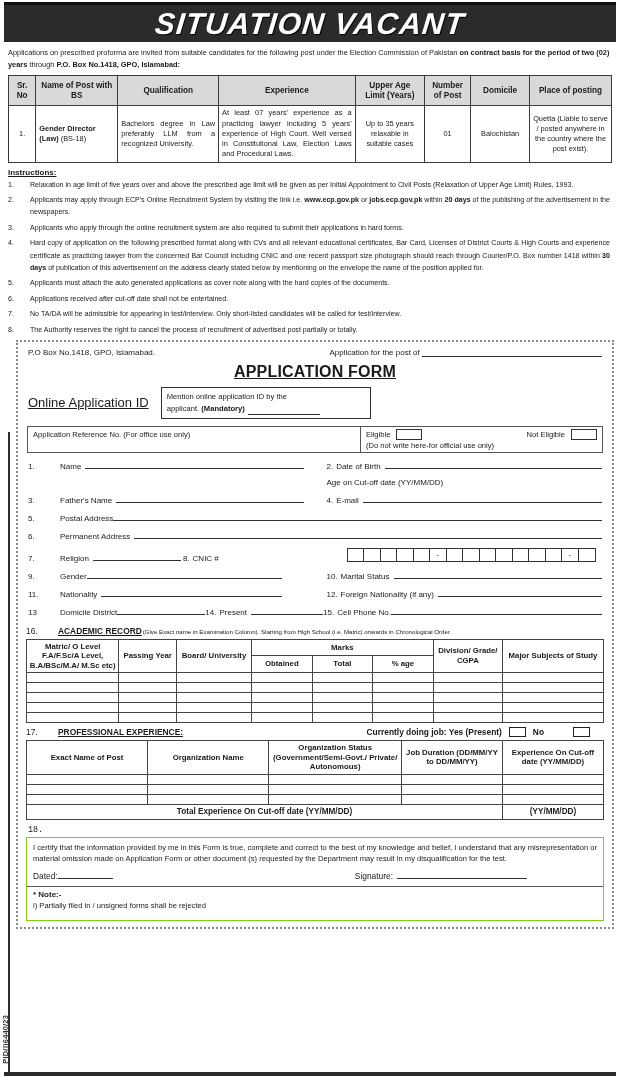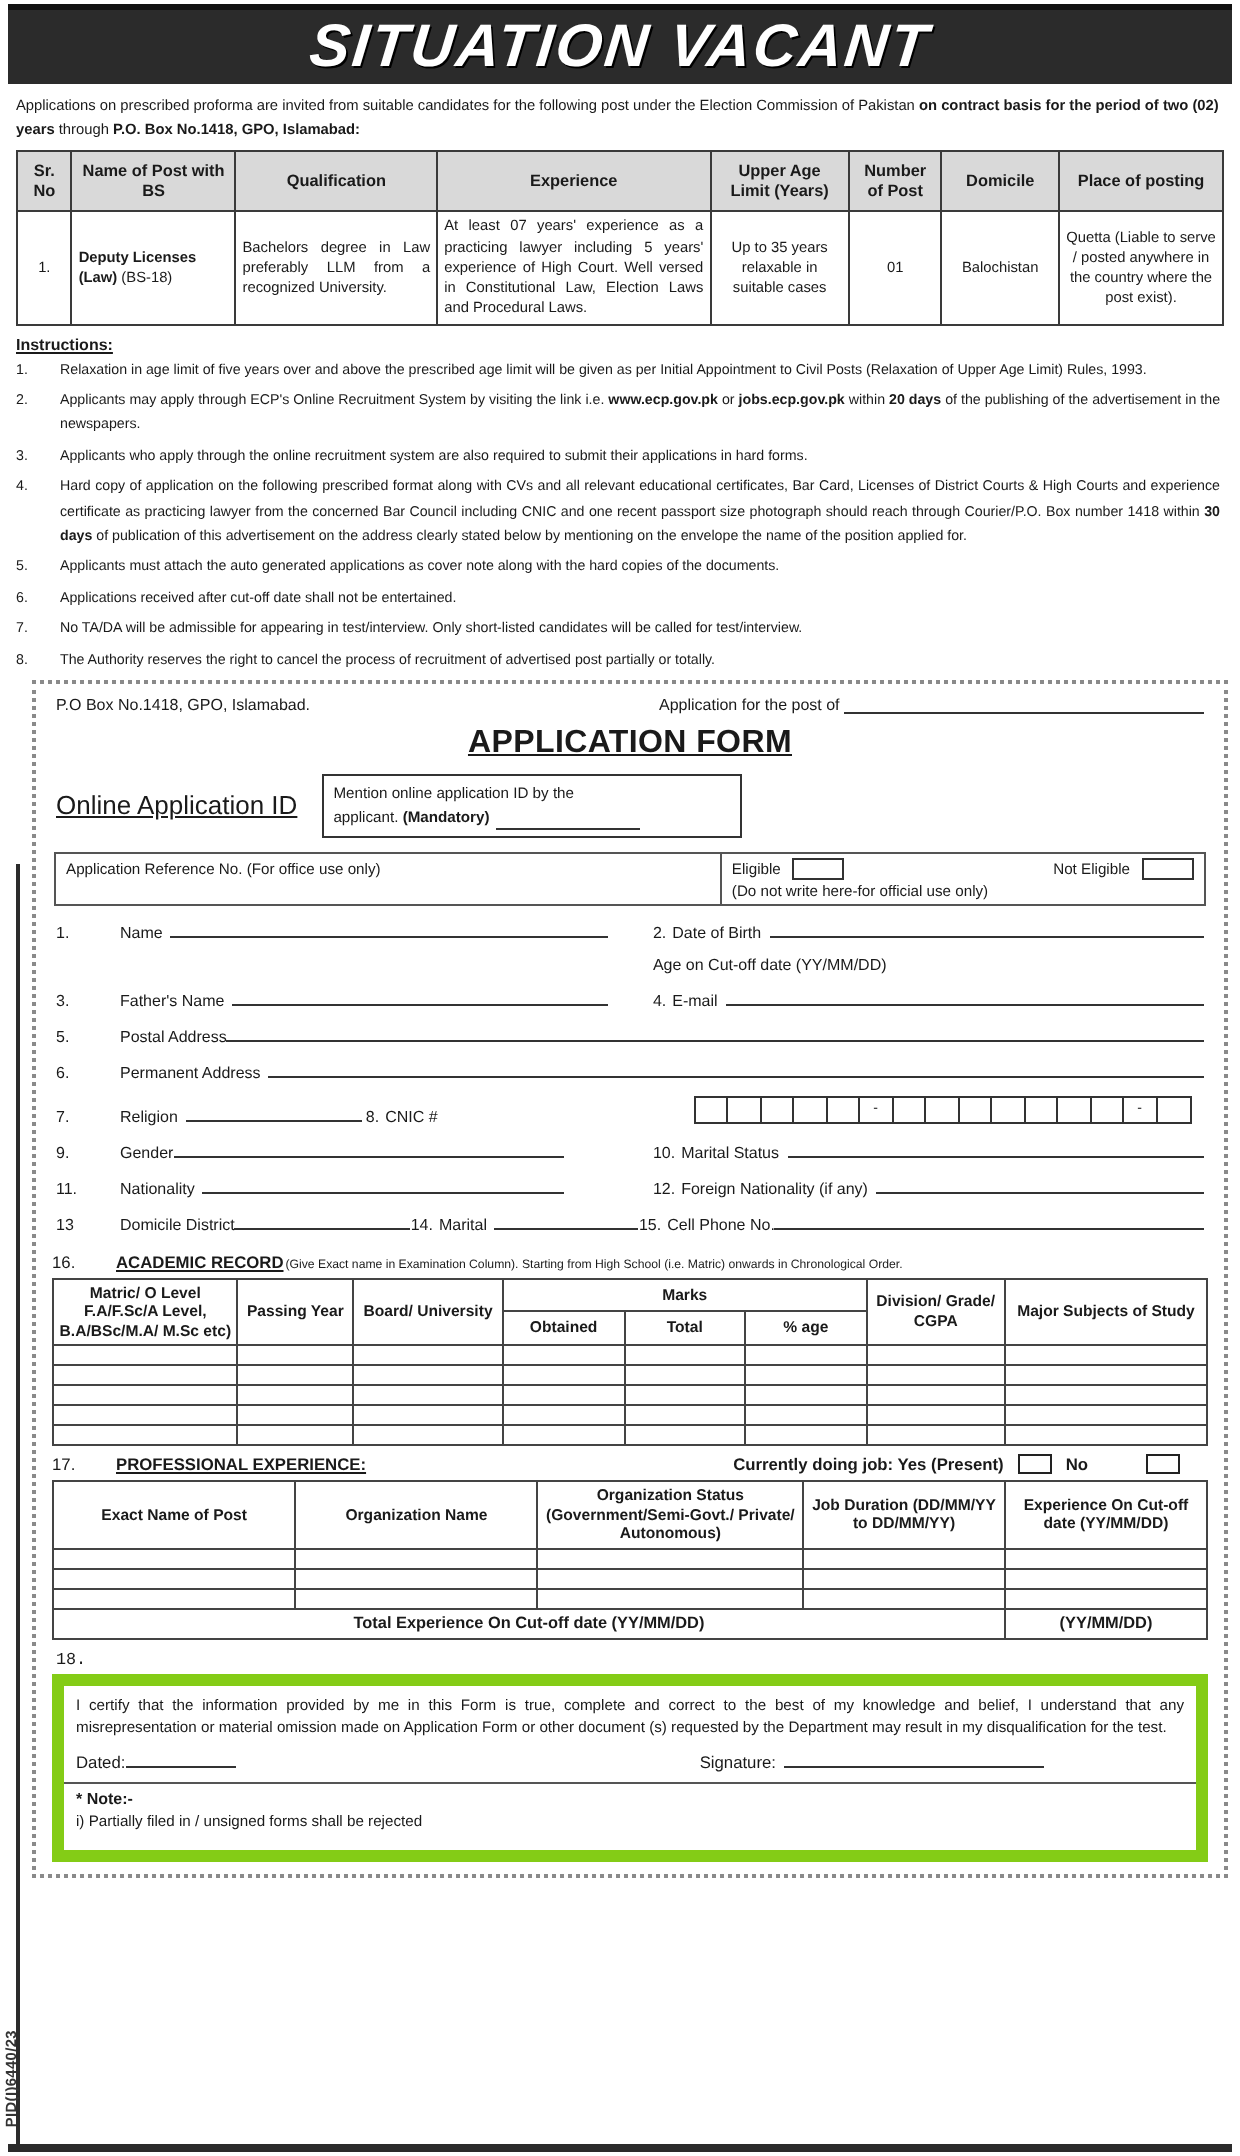--- a/index.html
+++ b/index.html
@@ -265,21 +265,21 @@
   }
   .chk2 { width: 17px; height: 10px; border: 1.4px solid #222; display:inline-block; }
   .total-row td {
     font-weight: bold;
     font-size: 8.2px;
     padding: 2px;
   }
 
   
   .sec18-num { font-size: 8.4px; padding: 5px 0 2px 2px; font-family: Liberation Mono, monospace; }
-  .certify-box { border: 6px solid #84cc16; }
+  .certify-box { border: 1px solid #84cc16; }
   .certify-txt {
     font-size: 7.6px;
     line-height: 1.5;
     padding: 4px 6px 3px 6px;
     text-align: justify;
   }
   .dated-row {
     display: flex;
     font-size: 8.4px;
     padding: 3px 6px 5px 6px;
@@ -352,21 +352,21 @@
         <th>Upper Age Limit (Years)</th>
         <th>Number of Post</th>
         <th>Domicile</th>
         <th>Place of posting</th>
       </tr>
     </thead>
     <tbody>
       <tr>
         <td class="c-center">1.</td>
         <td>
-          <b>Deputy Licenses (Law)</b>
+          <b>Gender Director (Law)</b>
           <span>(BS-18)</span>
         </td>
         <td class="c-just">Bachelors degree in Law preferably LLM from a recognized University.</td>
         <td class="c-just cell-exp">At least 07 years' experience as a practicing lawyer including 5 years' experience of High Court. Well versed in Constitutional Law, Election Laws and Procedural Laws.</td>
         <td class="c-center">Up to 35 years relaxable in suitable cases</td>
         <td class="c-center">01</td>
         <td class="c-center">Balochistan</td>
         <td class="c-center">Quetta (Liable to serve / posted anywhere in the country where the post exist).</td>
       </tr>
     </tbody>
@@ -553,21 +553,21 @@
           <span class="f-lbl">Foreign Nationality (if any)</span>
           <span class="f-fill"></span>
         </div>
       </div>
 
       <div class="f-row">
         <span class="f-num">13</span>
         <span class="f-lbl">Domicile District</span>
         <span class="ul-line" style="width:88px;height:9px"></span>
         <span class="f-num-sm">14.</span>
-        <span class="f-lbl">Marital</span>
+        <span class="f-lbl">Present</span>
         <span class="ul-line" style="width:72px;height:9px;margin-left:4px"></span>
         <span class="f-num-sm">15.</span>
         <span class="f-lbl">Cell Phone No.</span>
         <span class="f-fill" style="margin-left:0"></span>
       </div>
     </div>
 
     <div class="sec-head">
       <span class="sec-num">16.</span>
       <span class="sec-title">ACADEMIC RECORD</span>

